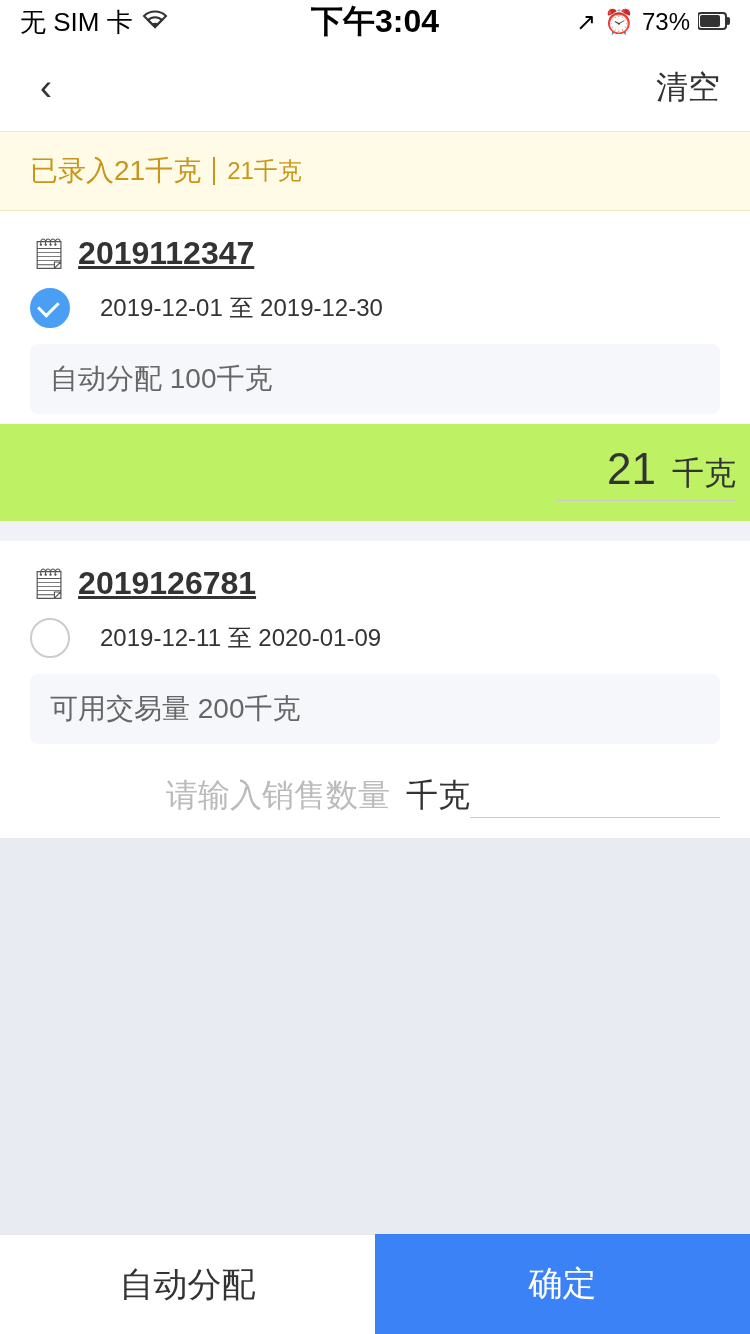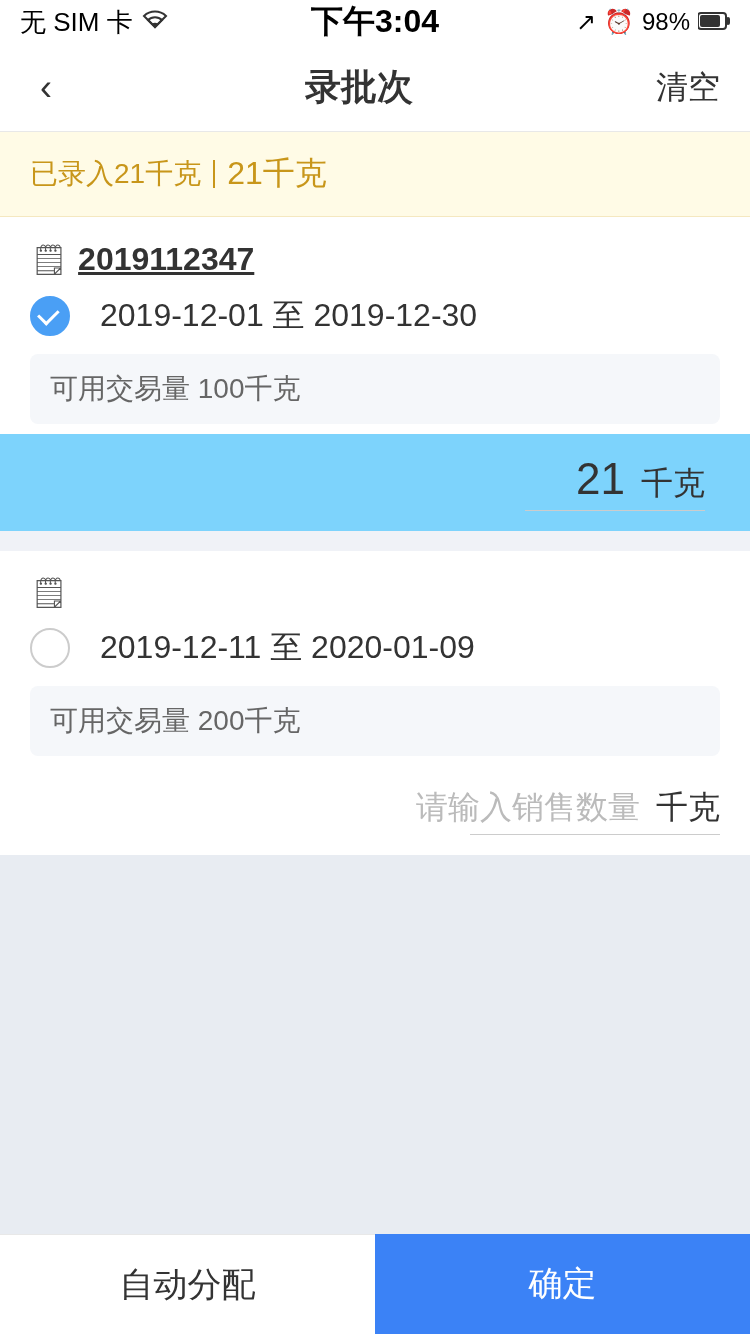--- a/index.html
+++ b/index.html
@@ -85,21 +85,21 @@
     .info-label {
       font-size: 28px;
       color: #c8961a;
     }
     .info-divider {
       width: 2px;
       height: 28px;
       background: #c8961a;
     }
     .info-value {
-      font-size: 32px;
+      font-size: 24px;
       color: #c8961a;
     }
 
     
     .batch-card {
       background: #fff;
       margin-bottom: 0;
     }
 
     .batch-header {
@@ -145,41 +145,41 @@
     .radio-btn.selected::after {
       content: '';
       width: 16px;
       height: 10px;
       border-left: 3px solid #fff;
       border-bottom: 3px solid #fff;
       transform: rotate(-45deg) translateY(-3px);
       display: block;
     }
     .batch-date {
-      font-size: 32px;
+      font-size: 24px;
       color: #333;
     }
 
     .batch-available {
       margin: 6px 30px 10px 30px;
       background: #f5f7fa;
       border-radius: 8px;
       padding: 16px 20px;
       font-size: 28px;
       color: #666;
     }
 
     
     .amount-row {
-      padding: 20px 45px;
+      padding: 20px 14px;
       display: flex;
       align-items: flex-start;
       justify-content: flex-end;
       gap: 10px;
-      background: #7dd3fc;
+      background: #bef264;
     }
     .amount-value {
       font-size: 44px;
       font-weight: 500;
       color: #333;
     }
     .amount-unit {
       font-size: 32px;
       color: #333;
     }
@@ -220,21 +220,21 @@
       font-weight: 500;
     }
     .input-line {
       width: 250px;
       height: 1px;
       background: #ccc;
       margin-top: 4px;
     }
     .input-text-wrapper {
       display: flex;
-      flex-direction: column;
+      flex-direction: row;
       align-items: flex-end;
     }
 
     
     .keyboard-area {
       background: #e8ecf2;
       flex: 1;
       min-height: 400px;
     }
 
@@ -297,34 +297,33 @@
           <path d="M14 18l3-3a4 4 0 00-6 0l3 3z" fill="#333"></path>
           <path d="M14 18L7 11a10 10 0 0114 0l-7 7z" fill="none" stroke="#333" stroke-width="2"></path>
           <path d="M14 18L3 7a16 16 0 0122 0l-11 11z" fill="none" stroke="#333" stroke-width="2"></path>
         </svg>
       </span>
     </div>
     <div class="status-time">下午3:04</div>
     <div class="status-right">
       <span>↗</span>
       <span>⏰</span>
-      <span>98%</span>
+      <span>73%</span>
       <span>
         <svg width="32" height="18" viewBox="0 0 32 18">
           <rect x="0" y="1" width="28" height="16" rx="3" ry="3" fill="none" stroke="#333" stroke-width="2"></rect>
           <rect x="28" y="5" width="4" height="8" rx="2" fill="#333"></rect>
           <rect x="2" y="3" width="20" height="12" rx="2" fill="#333"></rect>
         </svg>
       </span>
     </div>
   </div>
 
   <div class="nav-bar">
     <span class="nav-back">‹</span>
-    <span class="nav-title">录批次</span>
     <span class="nav-clear">清空</span>
   </div>
 
   <div class="info-banner">
     <span class="info-label">已录入21千克</span>
     <div class="info-divider"></div>
     <span class="info-value">21千克</span>
   </div>
 
   <div class="content-area">
@@ -332,38 +331,39 @@
     <div class="batch-card">
       <div class="batch-header">
         <span class="batch-icon">🗒</span>
         <span class="batch-id">2019112347</span>
       </div>
       <div class="batch-date-row">
         <div class="radio-btn selected">
         </div>
         <span class="batch-date">2019-12-01 至 2019-12-30</span>
       </div>
-      <div class="batch-available">可用交易量 100千克</div>
+      <div class="batch-available">自动分配 100千克</div>
 
       <div class="amount-row">
         <div class="amount-input-container">
           <div style="display:flex; align-items:baseline; gap:16px;">
             <span class="amount-value">21</span>
             <span class="amount-unit">千克</span>
           </div>
           <div class="amount-line"></div>
         </div>
       </div>
     </div>
 
     <div class="section-separator"></div>
 
     <div class="batch-card">
       <div class="batch-header">
         <span class="batch-icon">🗒</span>
+        <span class="batch-id">2019126781</span>
       </div>
       <div class="batch-date-row">
         <div class="radio-btn">
         </div>
         <span class="batch-date">2019-12-11 至 2020-01-09</span>
       </div>
       <div class="batch-available">可用交易量 200千克</div>
 
       <div class="input-placeholder-row">
         <div class="input-text-wrapper">

